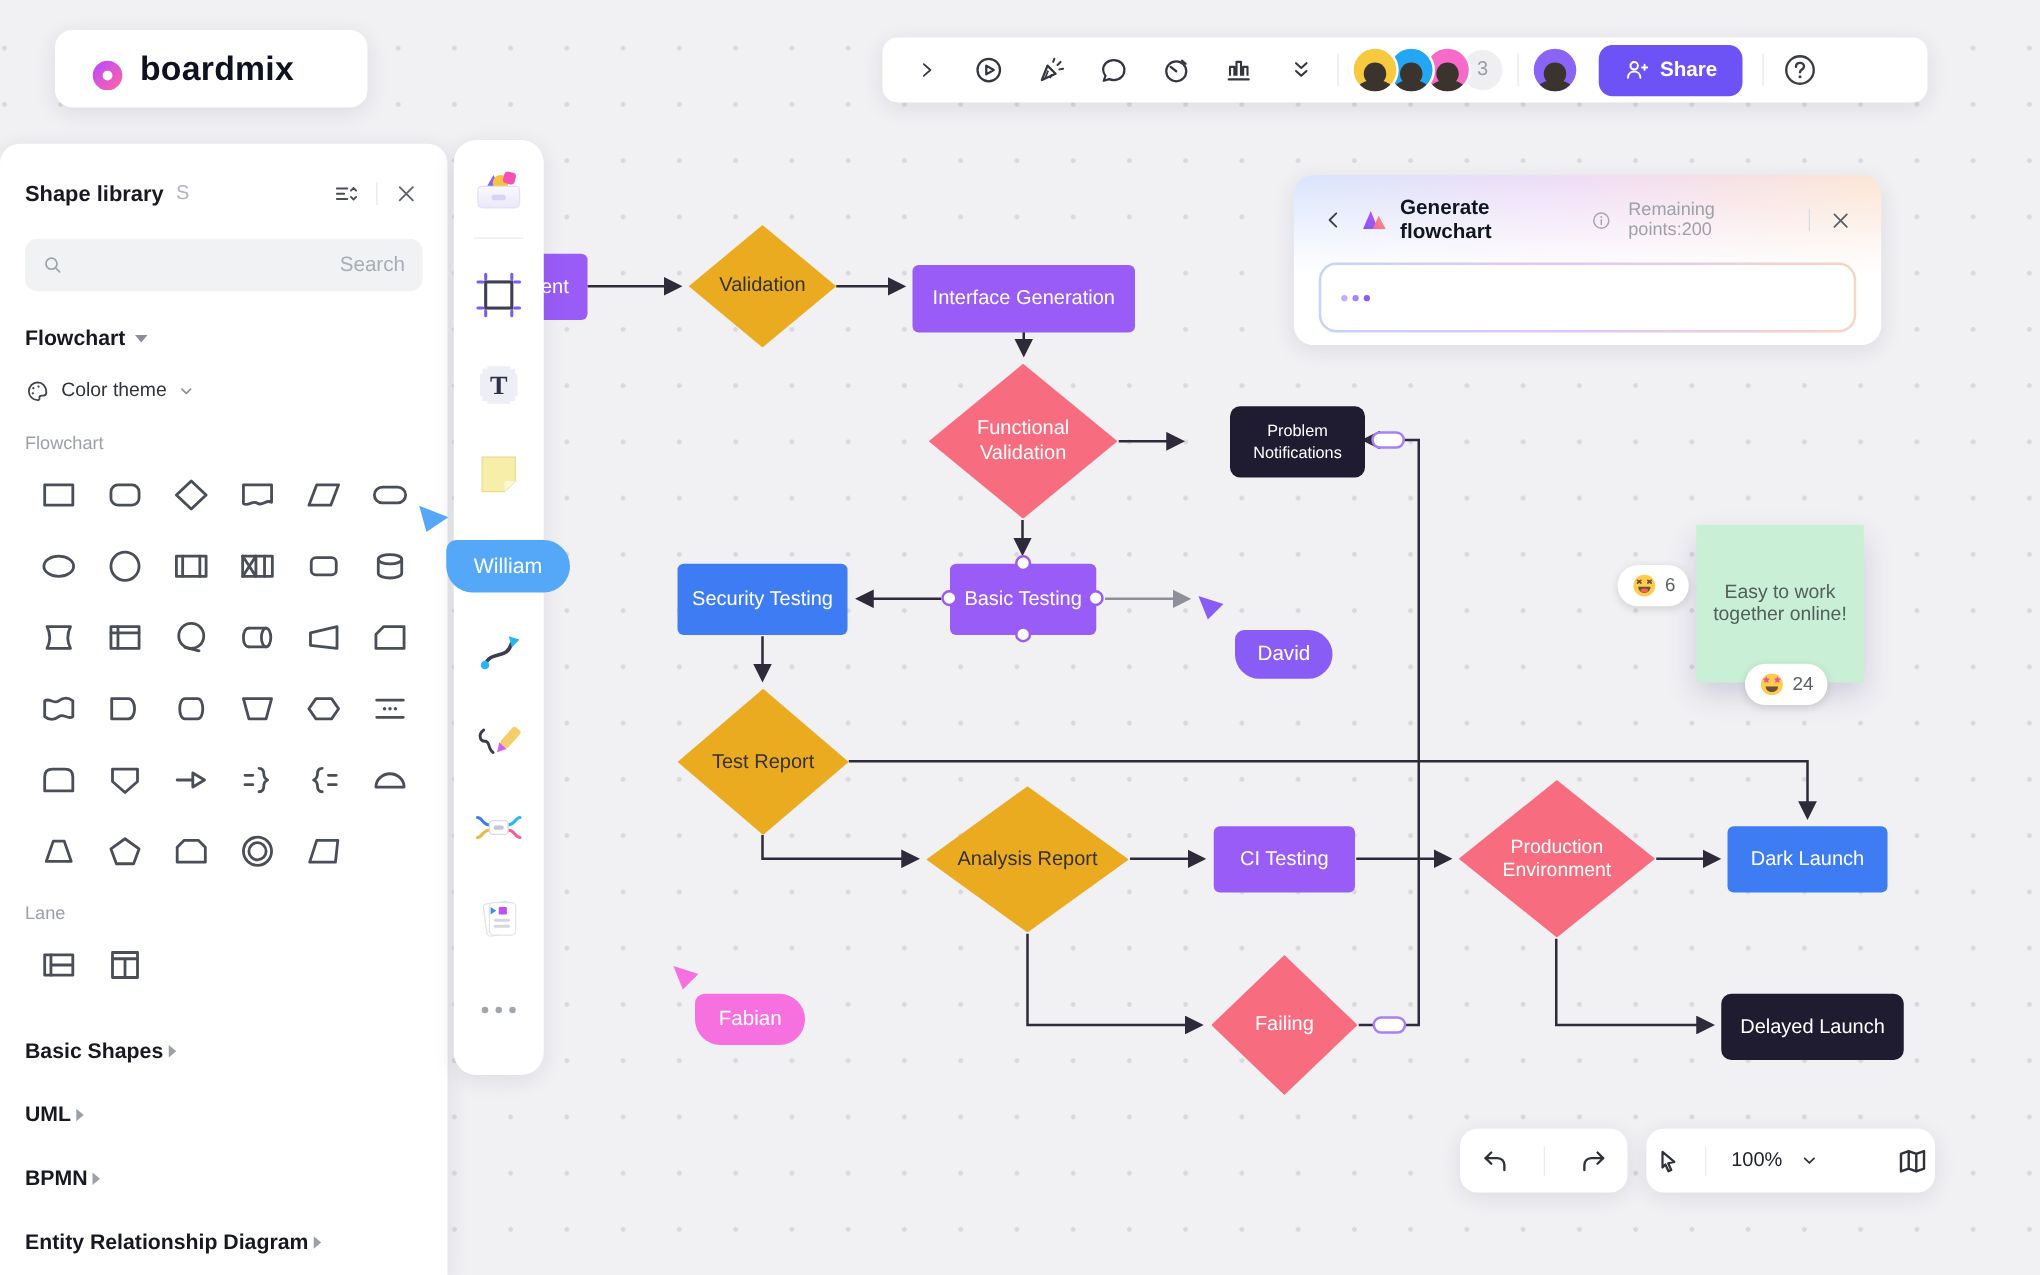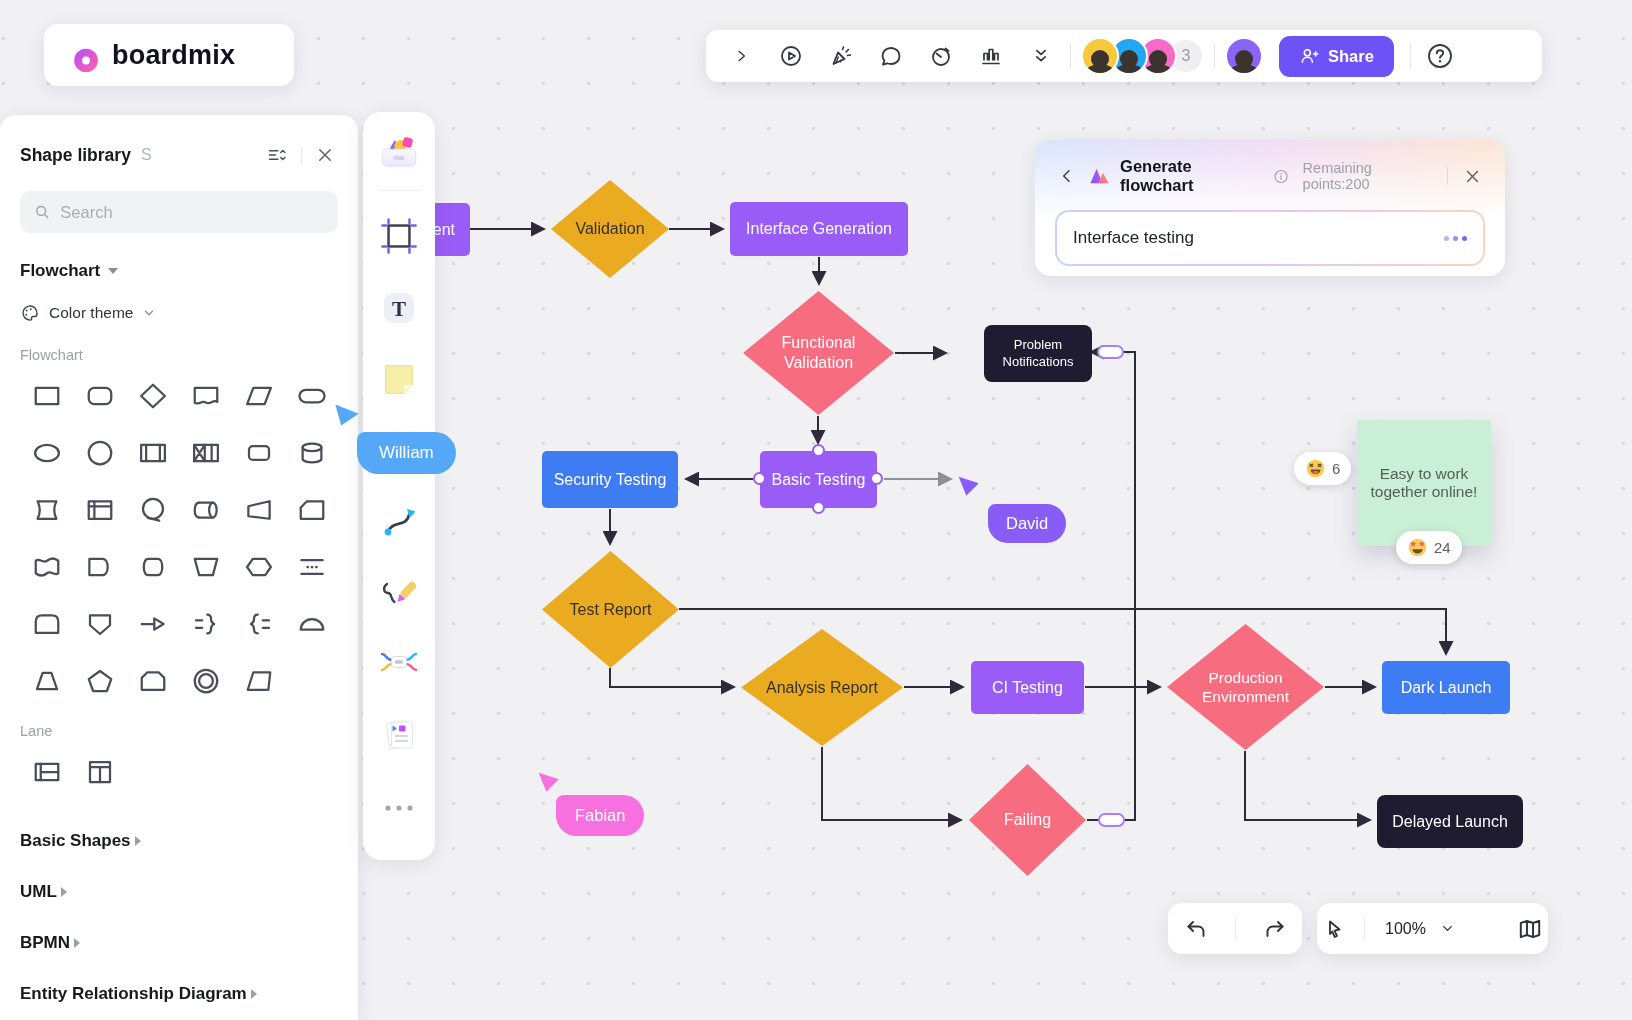--- a/index.html
+++ b/index.html
@@ -71,21 +71,21 @@
   
   #shape-library { left:0; top:115px; width:358px; height:905px; border-radius:16px 16px 0 0;
                    padding:0 20px; overflow:hidden; }
   .sl-header { margin-top:26px; display:flex; align-items:center; }
   .sl-title { font-size:17.5px; font-weight:700; }
   .sl-hint { margin-left:10px; font-size:16px; color:#B0B4BC; }
   .sl-header .right { margin-left:auto; display:flex; align-items:center; gap:10px; }
   #search-box { margin-top:22px; height:42px; background:#F1F2F4; border-radius:10px;
                 display:flex; align-items:center; gap:10px; padding:0 14px; }
   #search-box input { border:none; background:transparent; outline:none; font-size:16.5px;
-                      font-family:"Liberation Sans",sans-serif; color:#3A3E46; width:100%; }
+                      font-family:"Liberation Sans",sans-serif; color:#3A3E46; width:100%;text-align:right; }
   #search-box input::placeholder { color:#A8ADB6; }
   .cat-row { margin-top:28px; display:flex; align-items:center; gap:8px; font-size:17px; font-weight:700; }
   .tri-down { width:0; height:0; border-left:5px solid transparent; border-right:5px solid transparent;
               border-top:6px solid #8A8E96; }
   .theme-row { margin-top:22px; display:flex; align-items:center; gap:9px; font-size:15.5px; color:#2F333B; }
   .sec-label { margin-top:24px; font-size:14.5px; color:#9CA1A9; }
   .shape-grid { margin-top:4px; display:grid; grid-template-columns:repeat(6,1fr); }
   .shape-cell { height:57px; display:flex; align-items:center; justify-content:center; border-radius:8px; }
   .shape-cell svg { stroke:#4A4E58; fill:none; stroke-width:1.8; stroke-linejoin:round; stroke-linecap:round; }
   .lane-grid { margin-top:4px; display:grid; grid-template-columns:repeat(6,1fr); }
@@ -156,21 +156,21 @@
     </g>
     <path d="M884 479 H950" stroke="#8F8F97" stroke-width="2" fill="none" marker-end="url(#mG)"></path>
   </svg>
 
   <div class="n rect purple" style="left:366px;top:203px;width:104px;height:53px;justify-content:flex-end;padding-right:15px;">
       <span>ent</span>
     </div>
   <div class="n diamond yellow" style="left:551px;top:180px;width:118px;height:98px;">
       <span>Validation</span>
     </div>
-  <div class="n rect purple" style="left:730px;top:202px;width:178px;height:54px;">
+  <div class="n rect purple" style="left:730px;top:212px;width:178px;height:54px;">
       <span>Interface Generation</span>
     </div>
   <div class="n diamond red" style="left:743px;top:291px;width:151px;height:124px;">
       <span style="width:100px">Functional Validation</span>
     </div>
   <div class="n darkrect dark" style="left:984px;top:325px;width:108px;height:57px;font-size:13px;">
       <span style="width:110px">Problem Notifications</span>
     </div>
   <div class="n rect blue" style="left:542px;top:451px;width:136px;height:57px;">
       <span>Security Testing</span>
@@ -733,21 +733,20 @@
       <span style="width:1px;height:18px;background:#DADBE0"></span>
       <span class="icon-btn">
         <svg width="17" height="17" viewBox="0 0 24 24">
             <path d="M5 5 L19 19 M19 5 L5 19" stroke="#5A5E66" stroke-width="2" stroke-linecap="round"></path>
           </svg>
       </span>
     </span>
   </div>
   <div id="ai-input-wrap">
     <div id="ai-input-inner">
-      <input value="Interface testing" style="">
       <span class="ai-dots">
         <span style="background:#C3ADFA"></span>
           <span style="background:#A886F8"></span>
           <span style="background:#8A5CF6"></span>
       </span>
     </div>
   </div>
 </div>
 
 <div class="card" id="undo-card">

